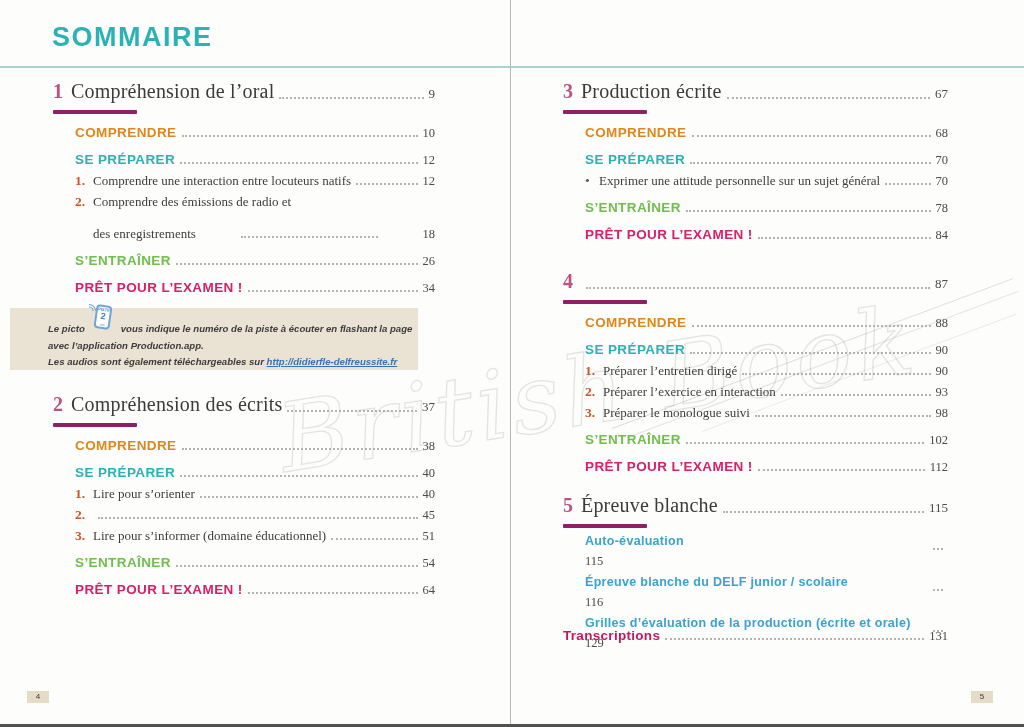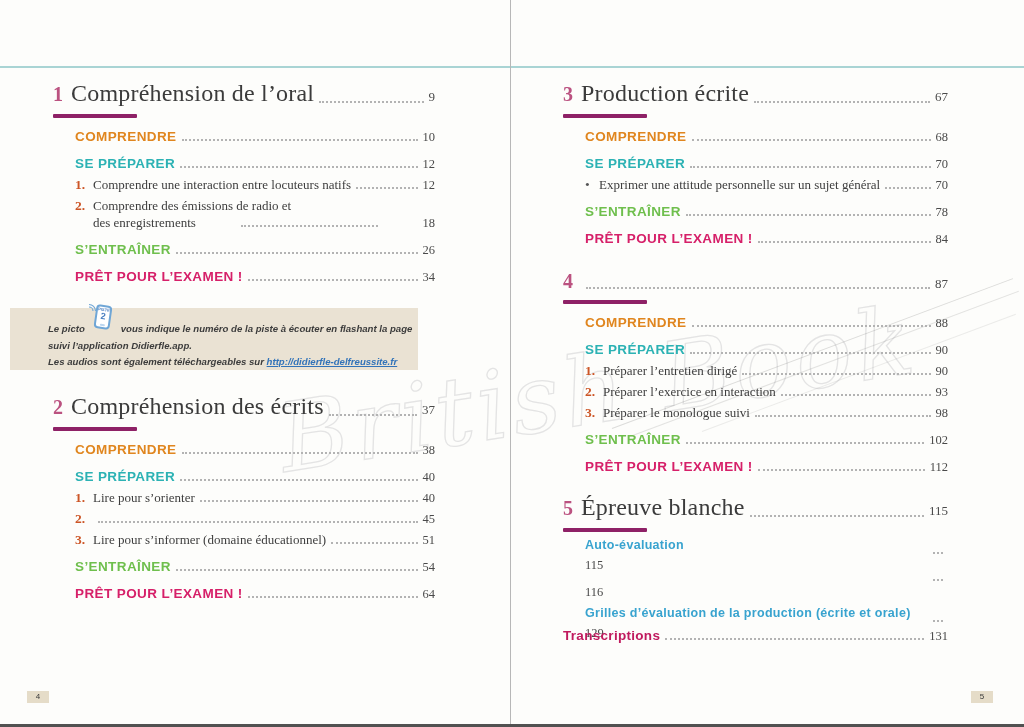--- a/index.html
+++ b/index.html
@@ -32,33 +32,33 @@
   .col { position:absolute; top:0; height:690px; z-index:2; }
   .col-left  { left:53px;  width:382px; }
   .col-right { left:563px; width:385px; }
   .block { position:absolute; left:0; right:0; }
 
   .row { display:flex; align-items:baseline; }
   .dots { flex:1 1 auto; min-width:10px; border-bottom:2px dotted #b3b3b3; align-self:flex-end; margin:0 5px 4px 5px; }
   .pg { font-family:"Liberation Serif", serif; font-size:12.5px; color:#4a4a4a; flex:0 0 auto; }
 
   .h-row .h-num   { font-family:"Liberation Serif", serif; font-weight:700; font-size:20px; margin-right:8px; }
-  .h-row .h-title { font-family:"Liberation Serif", serif; font-size:24px; color:#3b3b3b; letter-spacing:0.2px; }
+  .h-row .h-title { font-family:"Liberation Serif", serif; font-size:20px; color:#3b3b3b; letter-spacing:0.2px; }
   .h-row .pg { font-size:13px; }
   .h-underline { width:84px; height:4px; margin-top:7px; border-radius:1px; }
 
   .sub-row  { margin-top:11px; padding-left:22px; }
   .sub-row:first-of-type { margin-top:14px; }
   .sub-label { font-weight:700; font-size:13.5px; letter-spacing:0.4px; white-space:nowrap; }
 
   .item-row { margin-top:5px; padding-left:22px; }
   .item-num  { font-family:"Liberation Serif", serif; font-weight:700; font-size:13.5px; flex:0 0 18px; }
   .bullet-mark { font-family:"Liberation Serif", serif; font-size:13.5px; color:#555; flex:0 0 14px; }
   .item-text { font-family:"Liberation Serif", serif; font-size:13px; color:#3d3d3d; white-space:nowrap; }
-  .cont-row { padding-left:40px; margin-top:1px;gap:40px; }
+  .cont-row { padding-left:40px; margin-top:16px;gap:40px; }
 
   .blue-row { margin-top:6px; padding-left:22px;flex-direction:column; }
   .blue-row:first-of-type { margin-top:16px; }
   .blue-label { font-weight:700; font-size:12.5px; letter-spacing:0.3px; white-space:nowrap; }
 
   .footer-row { margin-top:12px; padding-left:0; }
   .footer-label { font-weight:700; font-size:13.5px; letter-spacing:0.3px; }
 
   
   .note {
@@ -89,20 +89,21 @@
 </head>
 <body>
 
 <div class="canvas">
 
   <div class="watermark">British Book</div>
   <div class="streak s1"></div>
   <div class="streak s2"></div>
   <div class="streak s3"></div>
 
+  <h1 class="page-title" style="color: rgb(44, 178, 180);">SOMMAIRE</h1>
   <div class="teal-divider" style="background: rgb(169, 212, 212);"></div>
   <div class="gutter-line"></div>
   <div class="bottom-edge"></div>
 
   <div class="col col-left" id="col-left">
       <div class="block" style="top: 80px;">
         <div class="row h-row">
           <span class="h-num" style="color: rgb(187, 82, 128);">1</span>
           <span class="h-title">Compréhension de l’oral</span>
           <span class="dots"></span>
@@ -281,20 +282,21 @@
           <span class="dots"></span>
           <span class="pg">115</span>
         </div>
         <div class="h-underline" style="background: rgb(142, 33, 102);"></div>
         <div class="row blue-row">
           <span class="blue-label" style="color: rgb(56, 163, 207);">Auto-évaluation</span>
           <span class="dots"></span>
           <span class="pg">115</span>
         </div>
         <div class="row blue-row">
+          <span class="blue-label" style="color: rgb(56, 163, 207);">Épreuve blanche du DELF junior / scolaire</span>
           <span class="dots"></span>
           <span class="pg">116</span>
         </div>
         <div class="row blue-row">
           <span class="blue-label" style="color: rgb(56, 163, 207);">Grilles d’évaluation de la production (écrite et orale)</span>
           <span class="dots"></span>
           <span class="pg">129</span>
         </div>
       </div>
       <div class="block" style="top: 616px;">
@@ -310,21 +312,21 @@
     <span class="note-line">
       <span>Le picto</span><span class="picto"><svg class="waves" width="10" height="10" viewBox="0 0 10 10">
             <path d="M6 8 A4 4 0 0 0 2 4" fill="none" stroke="#6fa6d6" stroke-width="1.1"></path>
             <path d="M8.5 8 A6.5 6.5 0 0 0 2 1.5" fill="none" stroke="#6fa6d6" stroke-width="1.1"></path>
           </svg><span class="phone">
             <span class="phone-label">PISTE</span>
             <span class="phone-num">2</span>
             <span class="phone-btn"></span>
           </span></span><span>vous indique le numéro de la piste à écouter en flashant la page</span>
     </span>
-    <span class="note-line">suivi l’application Didierfle.app.</span>
+    <span class="note-line">avec l’application Production.app.</span>
     <span class="note-line">
       <span>Les audios sont également téléchargeables sur</span>
       <a class="note-link" style="color: rgb(50, 115, 185);">http://didierfle-delfreussite.fr</a>
     </span>
   </div>
 
   <div class="folio folio-left">4</div>
   <div class="folio folio-right">5</div>
 </div>
 

